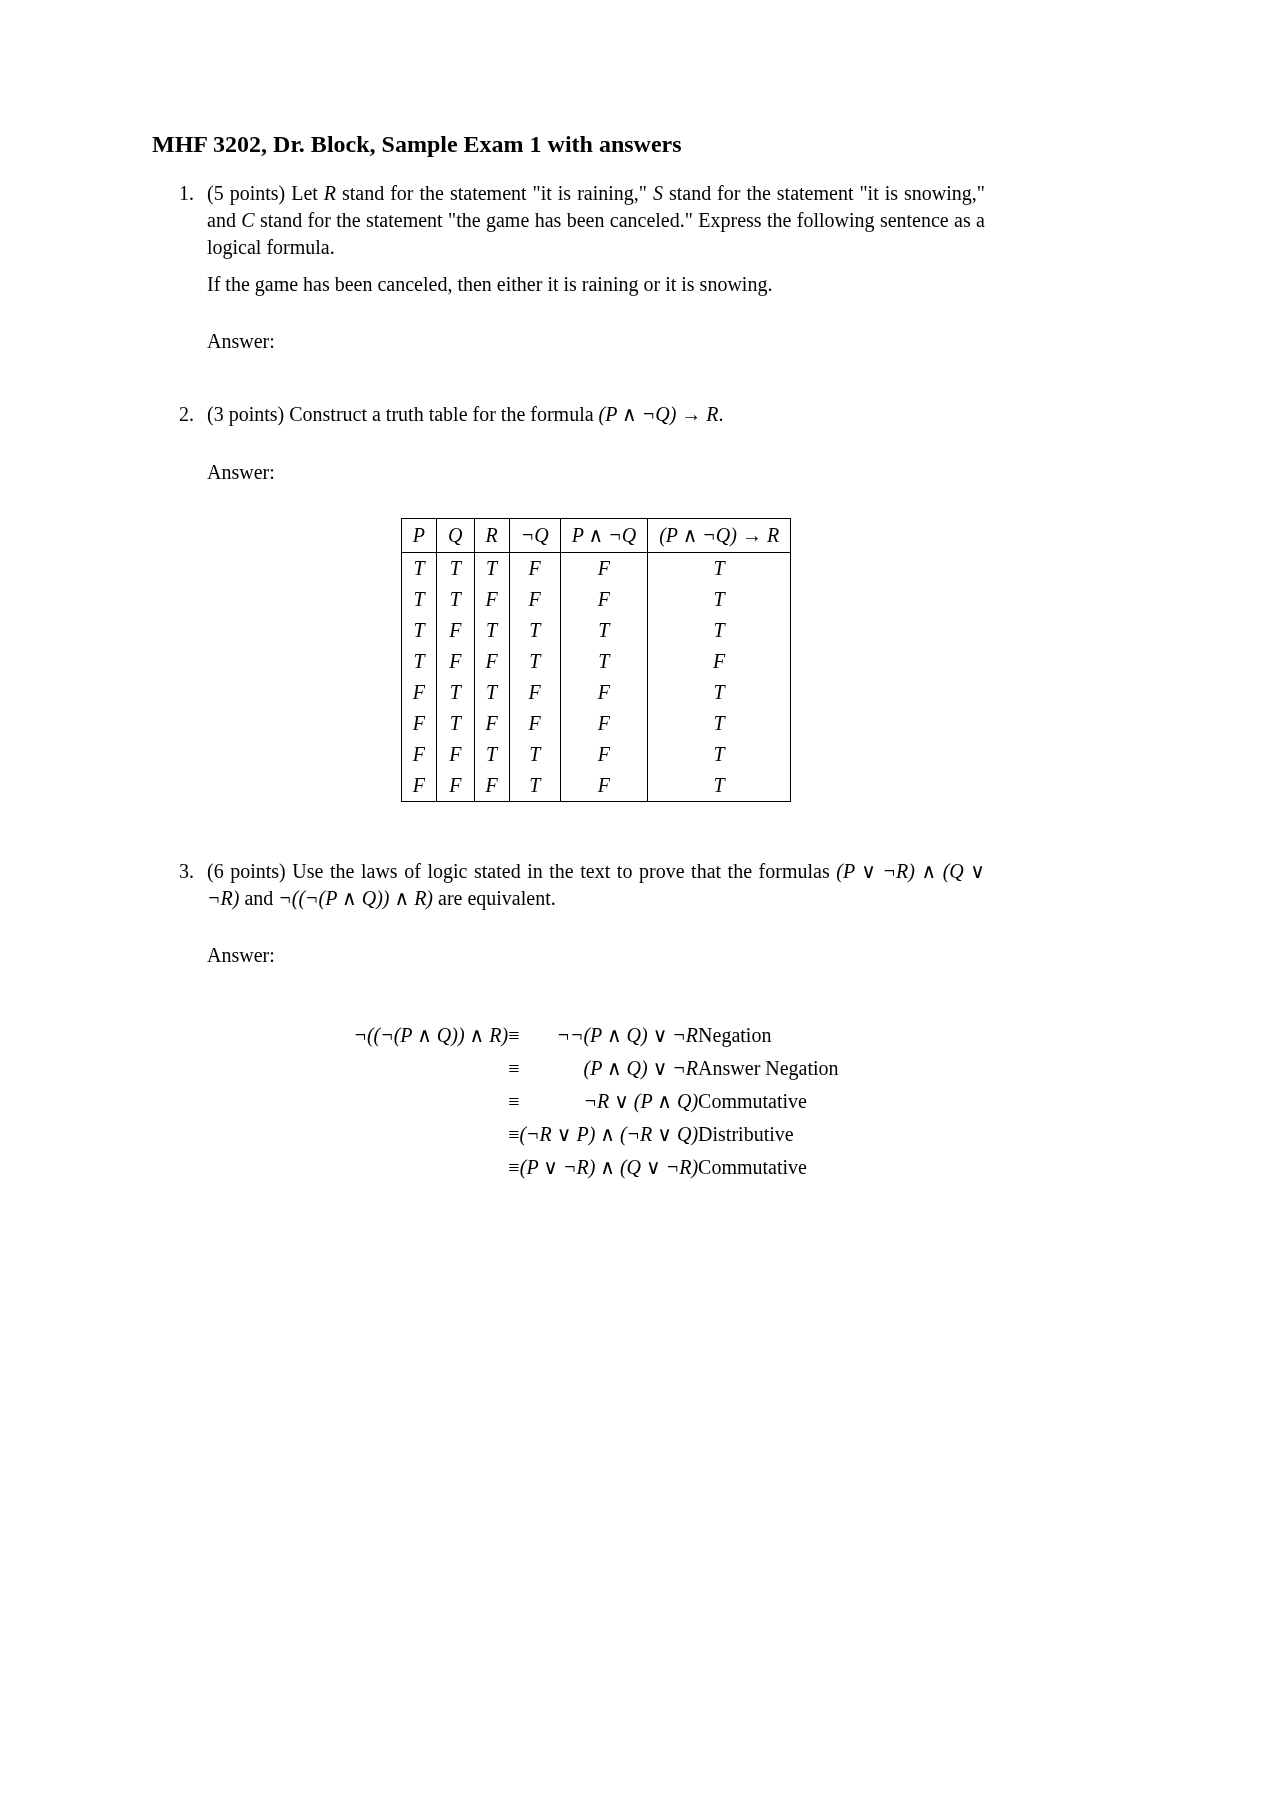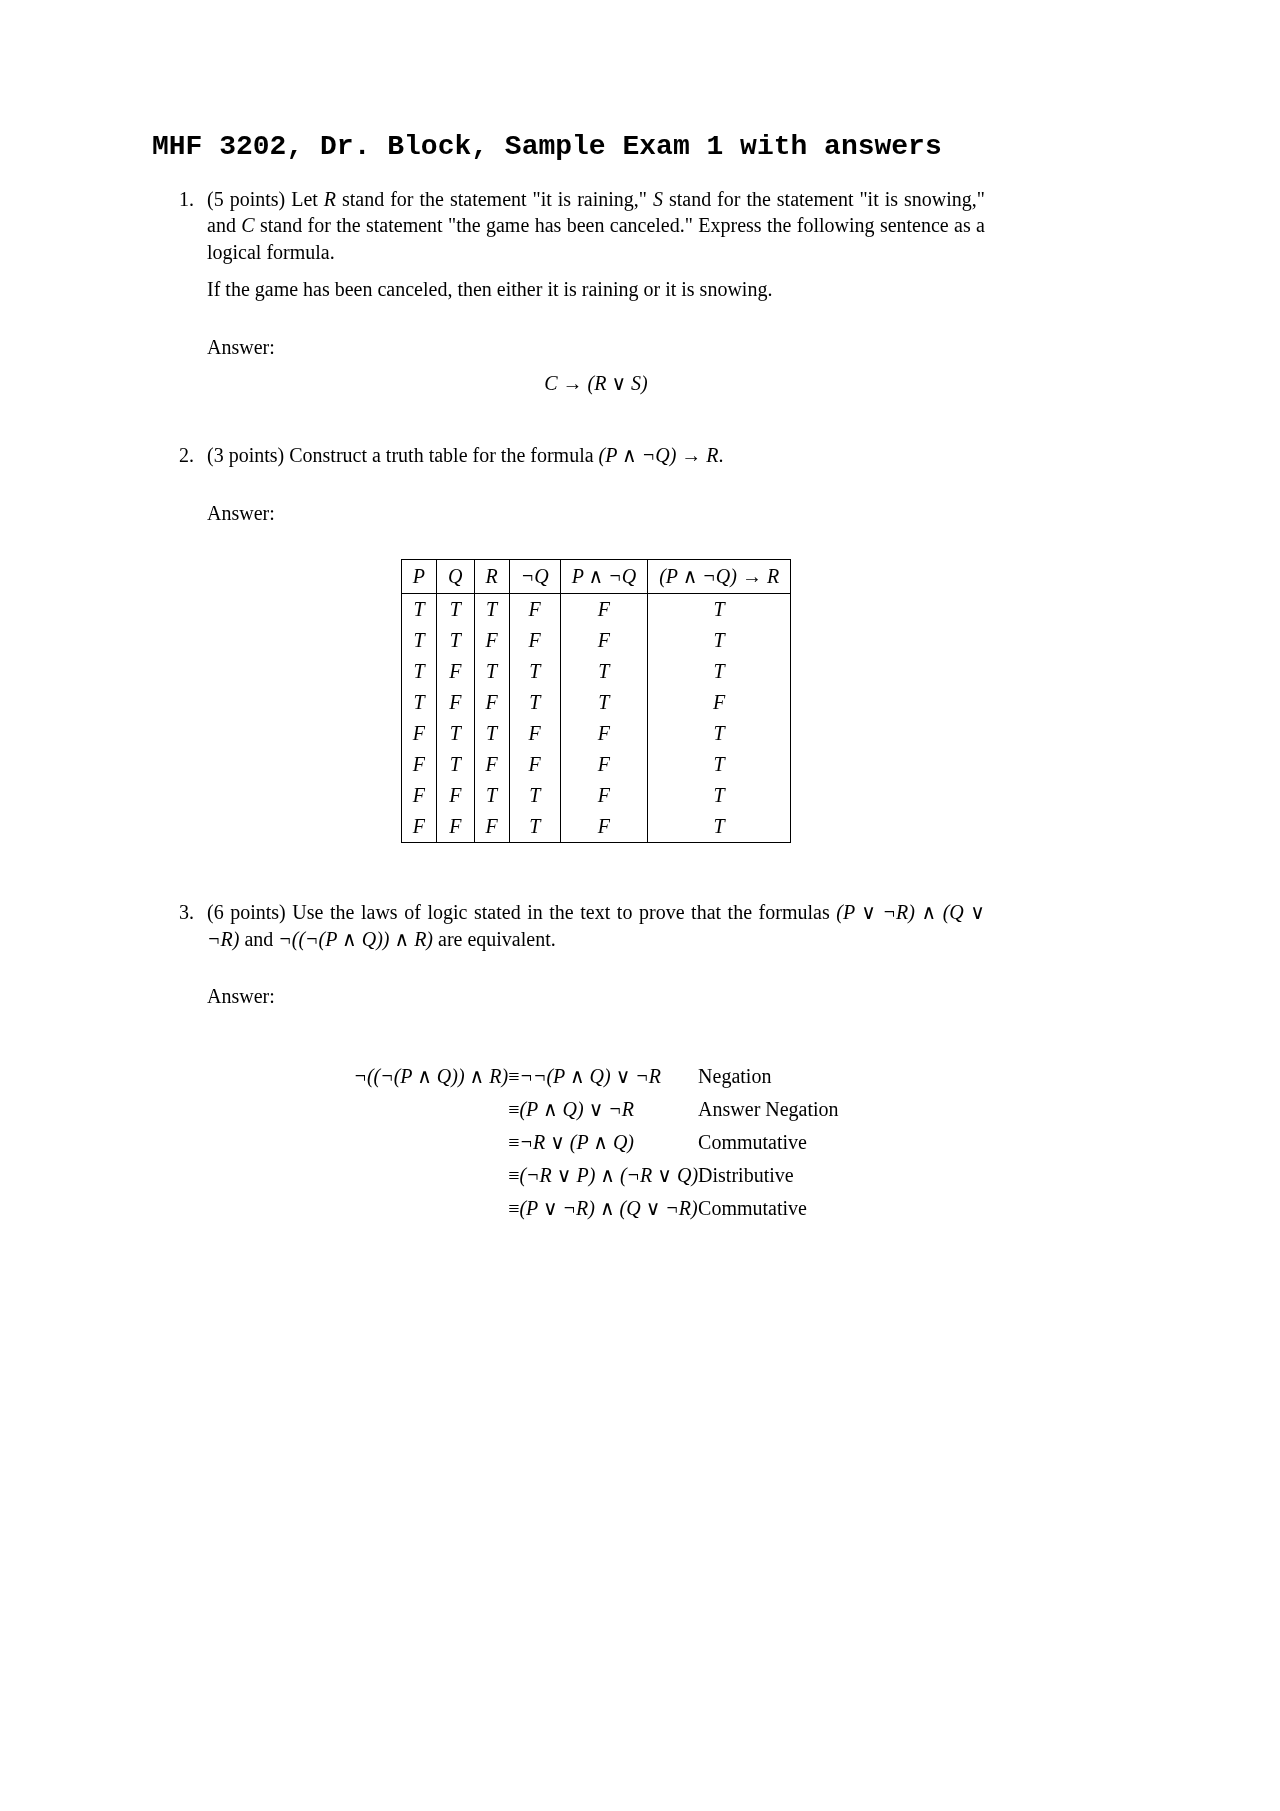--- a/index.html
+++ b/index.html
@@ -20,24 +20,23 @@
   }
   .content {
     position: absolute;
     left: 152px;
     top: 128px;
     width: 833px;
     font-size: 20px;
     line-height: 1.34;
   }
   .title {
-    font-size: 28px;
+    font-size: 24px;
     font-weight: 700;
     margin: 0 0 5px 0;
-    font-family: Liberation Mono, monospace;
   }
   .subtitle {
     margin: 0 0 24px 34px;
   }
   .problem {
     position: relative;
     padding-left: 55px;
   }
   .problem-1 { margin-top: 20px; }
   .problem-2 { margin-top: 46px; }
@@ -89,38 +88,37 @@
   }
   .derivation td {
     padding: 3px 0;
     font-size: 20px;
     line-height: 27px;
     white-space: nowrap;
     vertical-align: baseline;
   }
   .deriv-lhs { text-align: right; }
   .deriv-rel { padding: 3px 7px; text-align: center; }
-  .deriv-rhs { text-align: left; }
+  .deriv-rhs { text-align: right; }
   .deriv-law { padding-left: 30px; font-style: normal; }
 </style>
 </head>
 <body>
 
 <div class="page">
   <div class="content">
 
     <div class="title">MHF 3202, Dr. Block, Sample Exam 1 with answers</div>
 
     <div class="problem problem-1">
       <span class="pnum">1.</span>
       <div class="pbody">
         <p class="ptext"><span>(5 points) Let </span><span class="math">R</span><span> stand for the statement "it is raining," </span><span class="math">S</span><span> stand for the statement "it is snowing," and </span><span class="math">C</span><span> stand for the statement "the game has been canceled." Express the following sentence as a logical formula.</span></p>
         <p class="followup">If the game has been canceled, then either it is raining or it is snowing.</p>
         <p class="answer-label">Answer:</p>
-        <div class="formula-line math">C → (R ∨ S)</div>
       </div>
     </div>
 
     <div class="problem problem-2">
       <span class="pnum">2.</span>
       <div class="pbody">
         <p class="ptext"><span>(3 points) Construct a truth table for the formula </span><span class="math">(P ∧ ¬Q) → R</span><span>.</span></p>
         <p class="answer-label">Answer:</p>
 
         <table class="truth-table">

